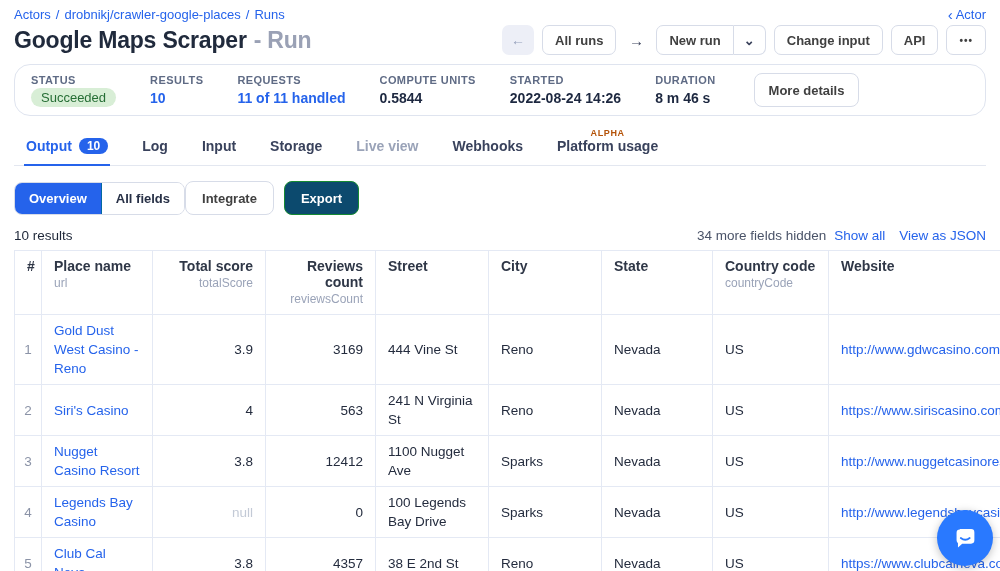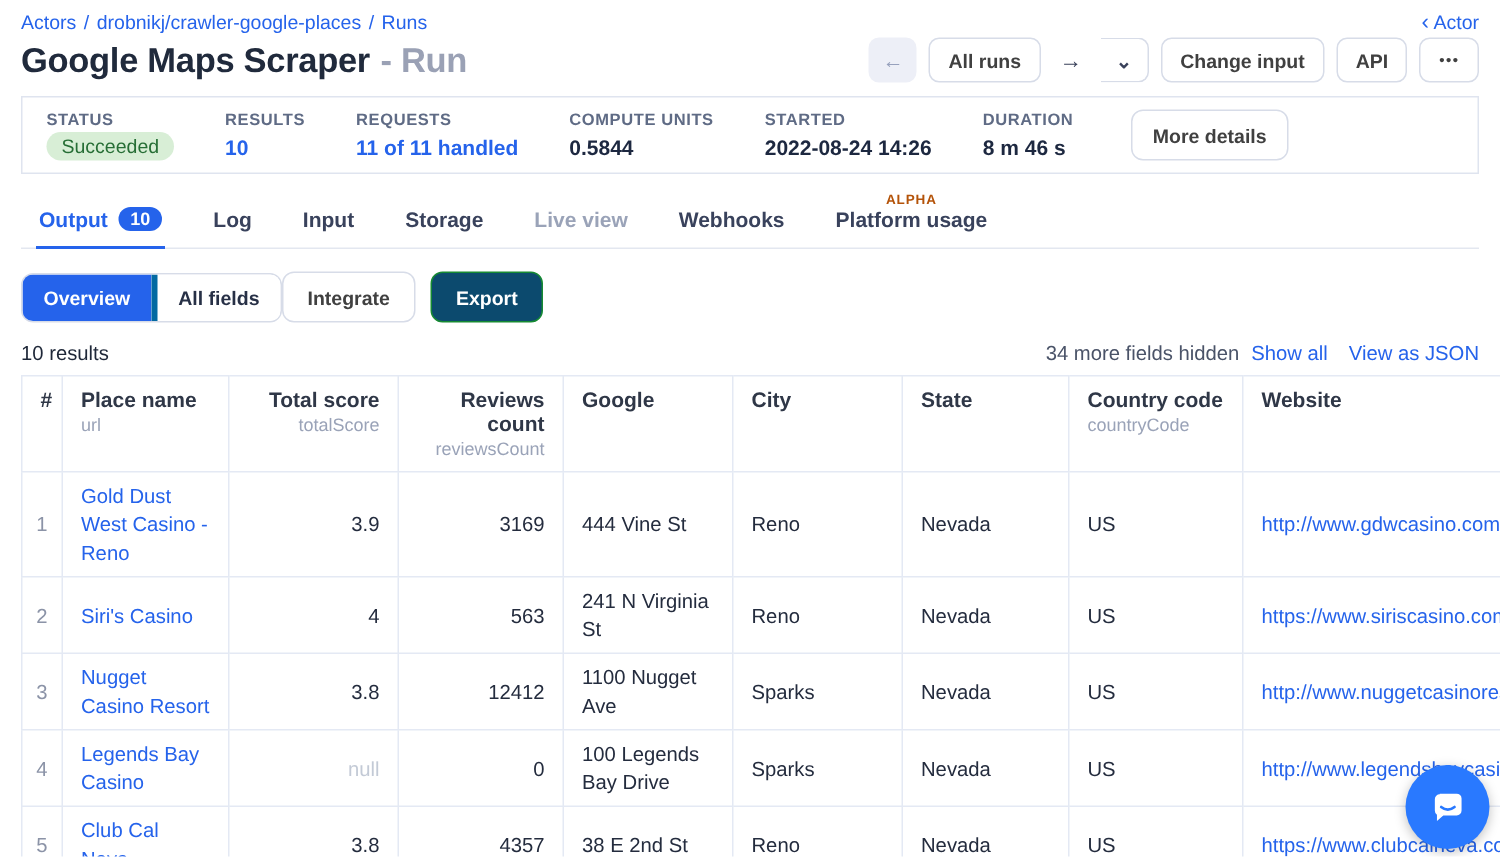--- a/index.html
+++ b/index.html
@@ -24,21 +24,21 @@
   .btn { height:30px; padding:0 12px; border:1px solid #d7dce8; border-radius:7px; background:#fff;
     font-size:13px; font-weight:600; color:#404040; display:inline-flex; align-items:center;
     justify-content:center; cursor:pointer; font-family:inherit; }
   .btn-ghost-disabled { background:#edeff7; border:none; color:#97a1bd; width:32px; padding:0; font-size:14px; }
   .btn-plain { border:none; background:transparent; width:24px; padding:0; font-size:15px; color:#39415a; font-weight:700; }
   .split { display:inline-flex; }
   .split .btn:first-child { border-radius:7px 0 0 7px; }
   .split .btn:last-child { border-radius:0 7px 7px 0; border-left:none; width:32px; padding:0; color:#39415a; }
 
   
-  .status-card { margin-top:9px; border:1px solid #dfe4ef; border-radius:0; padding:8px 16px;
+  .status-card { margin-top:9px; border:1px solid #dfe4ef; border-radius:16px; padding:8px 16px;
     display:flex; align-items:center; }
   .stat { margin-right:34px; }
   .stat-label { font-size:11px; font-weight:700; color:#5f6b85; letter-spacing:0.4px; }
   .stat-value { font-size:14px; font-weight:700; color:#1d2840; margin-top:4px; }
   .stat-value.link { color:#2563eb; cursor:pointer; }
   .badge-green { display:inline-block; background:#d8eed6; color:#266e35; font-size:13px; font-weight:500;
     padding:2px 10px; border-radius:20px; margin-top:2px; }
   .more-details { height:34px; border-radius:8px; padding:0 14px; margin-left:4px; }
 
   
@@ -50,21 +50,21 @@
   .tab.muted { color:#9aa3b8; }
   .tab .count { background:#2563eb; color:#fff; border-radius:10px; font-size:12px; font-weight:700; padding:1px 8px; }
   .tab.tagged { flex-direction:column; gap:0; align-items:center; padding-top:0; }
   .tab .tag { font-size:9px; font-weight:700; color:#b45309; letter-spacing:0.6px; }
 
   
   .controls-row { display:flex; align-items:center; margin-top:15px; }
   .segmented { display:inline-flex; border:1px solid #d7dce8; border-radius:8px; overflow:hidden; }
   .seg { padding:8px 14px; font-size:13px; font-weight:600; color:#273046; background:#fff; cursor:pointer; }
   .seg.active { background:#2563eb; color:#fff; }
-  .seg + .seg { border-left:4px solid #0369a1; }
+  .seg + .seg { border-left:1px solid #0369a1; }
   .right-actions { display:flex; gap:10px; }
   .btn-lg { height:34px; padding:0 16px; border-radius:8px; }
   .btn-export { background:#0c4a6e; border-color:#168a33; color:#fff;padding-left:16px; }
 
   
   .results-row { display:flex; justify-content:space-between; align-items:center; margin-top:13px; font-size:13.5px; }
   .hidden-fields { display:flex; gap:8px; align-items:center; color:#4a5368; }
   .hidden-fields a { color:#2563eb; text-decoration:none; cursor:pointer; }
   .hidden-fields a + a { margin-left:6px; }
 
@@ -109,20 +109,21 @@
     <div><span class="page-title">Google Maps Scraper</span><span class="page-title title-suffix">- Run</span></div>
     <div class="toolbar">
       <button class="btn btn-ghost-disabled">
           <span>←</span>
         </button>
       <button class="btn">All runs</button>
       <button class="btn btn-plain">
           <span>→</span>
         </button>
       <span class="split">
+        <button class="btn">New run</button>
         <button class="btn">
             <span>⌄</span>
           </button>
       </span>
       <button class="btn">Change input</button>
       <button class="btn">API</button>
       <button class="btn">
           <span style="letter-spacing:1px;font-size:10px;">•••</span>
         </button>
     </div>
@@ -227,21 +228,21 @@
           </th>
           <th class="right">
             <div class="col-label">Total score</div>
             <div class="col-sub">totalScore</div>
           </th>
           <th class="right">
             <div class="col-label">Reviews count</div>
             <div class="col-sub">reviewsCount</div>
           </th>
           <th>
-            <div class="col-label">Google</div>
+            <div class="col-label">Street</div>
           </th>
           <th>
             <div class="col-label">City</div>
           </th>
           <th>
             <div class="col-label">State</div>
           </th>
           <th>
             <div class="col-label">Country code</div>
             <div class="col-sub">countryCode</div>

